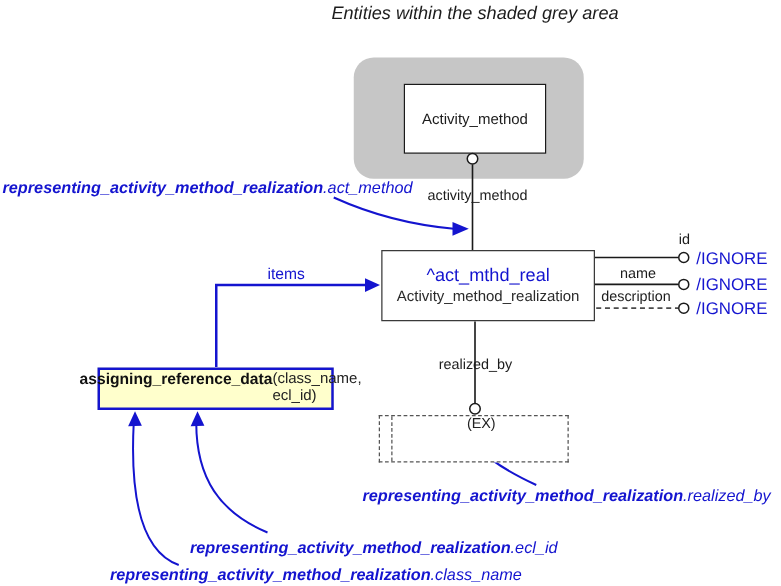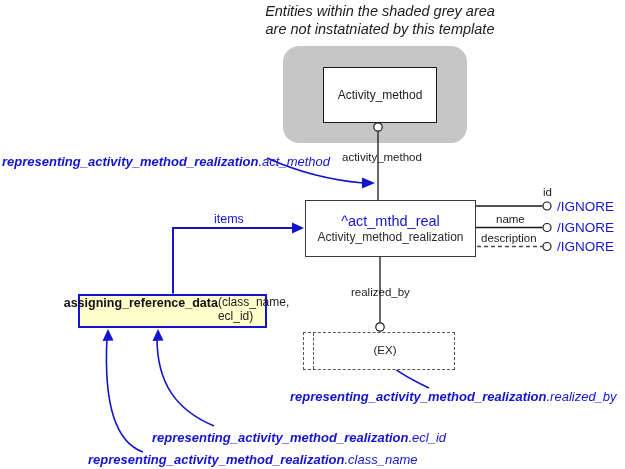--- a/index.html
+++ b/index.html
@@ -34,21 +34,21 @@
   .yellow-box{
     left:78px;top:294px;width:189px;height:34px;background:#ffffcc;
     border:2px solid #1414cf;box-sizing:border-box;
     display:flex;flex-direction:row;justify-content:center;padding-left:8px;line-height:1.15;
   }
   .yellow-box .nm{font-weight:bold;font-size:12.5px;color:#111;}
   .yellow-box .pr{font-size:12px;color:#222;}
   .dashed-box{
     left:303px;top:332px;width:152px;height:38px;background:#ffffff;
     border:1.5px dashed #555;box-sizing:border-box;
-    display:flex;flex-direction:column;align-items:center;justify-content:center;
+    display:flex;flex-direction:row;justify-content:center;
     line-height:1.15;padding-left:12px;
   }
   .dashed-box .inner-edge{
     position:absolute;left:9px;top:0;bottom:0;border-left:1.5px dashed #555;
   }
   .dashed-box .ex{font-size:11.5px;color:#222;}
   .dashed-box .sel{font-size:11.5px;color:#222;}
   
   .attr-label{font-size:11.5px;color:#1c1c1c;white-space:nowrap;}
   .annot{font-size:13px;font-style:italic;color:#1414cf;white-space:nowrap;}
@@ -59,21 +59,20 @@
 </style>
 </head>
 <body>
 
 <div id="canvas">
 
   <div class="abs grey-area"></div>
 
   <div class="abs note">
     <div>Entities within the shaded grey area</div>
-    <div>are not instatniated by this template</div>
   </div>
 
   <div class="abs am-box">
     <span>Activity_method</span>
   </div>
 
   <svg class="overlay" width="625" height="469" viewBox="0 0 625 469">
 
     <line x1="378" y1="131.5" x2="378" y2="200" stroke="#1a1a1a" stroke-width="1.3"></line>
     <circle cx="378" cy="127" r="4.2" fill="#ffffff" stroke="#1a1a1a" stroke-width="1.2"></circle>
@@ -125,21 +124,21 @@
   <div class="abs attr-label" style="left:351px;top:286px;">realized_by</div>
   <div class="abs attr-label" style="left:503px;top:186px;padding-left:40px;">id</div>
   <div class="abs attr-label" style="left:496px;top:213px;">name</div>
   <div class="abs attr-label" style="left:481px;top:232px;">description</div>
   <div class="abs items-label" style="left:214px;top:212px;">items</div>
 
   <div class="abs ignore-label" style="left:557px;top:199px;">/IGNORE</div>
   <div class="abs ignore-label" style="left:557px;top:220px;">/IGNORE</div>
   <div class="abs ignore-label" style="left:557px;top:239px;">/IGNORE</div>
 
-  <div class="abs annot" style="left:2px;top:154px;">
+  <div class="abs annot" style="left:2px;top:142px;">
     <span class="b">representing_activity_method_realization</span><span>.act_method</span>
   </div>
   <div class="abs annot" style="left:290px;top:389px;">
     <span class="b">representing_activity_method_realization</span><span>.realized_by</span>
   </div>
   <div class="abs annot" style="left:152px;top:430px;">
     <span class="b">representing_activity_method_realization</span><span>.ecl_id</span>
   </div>
   <div class="abs annot" style="left:88px;top:452px;">
     <span class="b">representing_activity_method_realization</span><span>.class_name</span>

